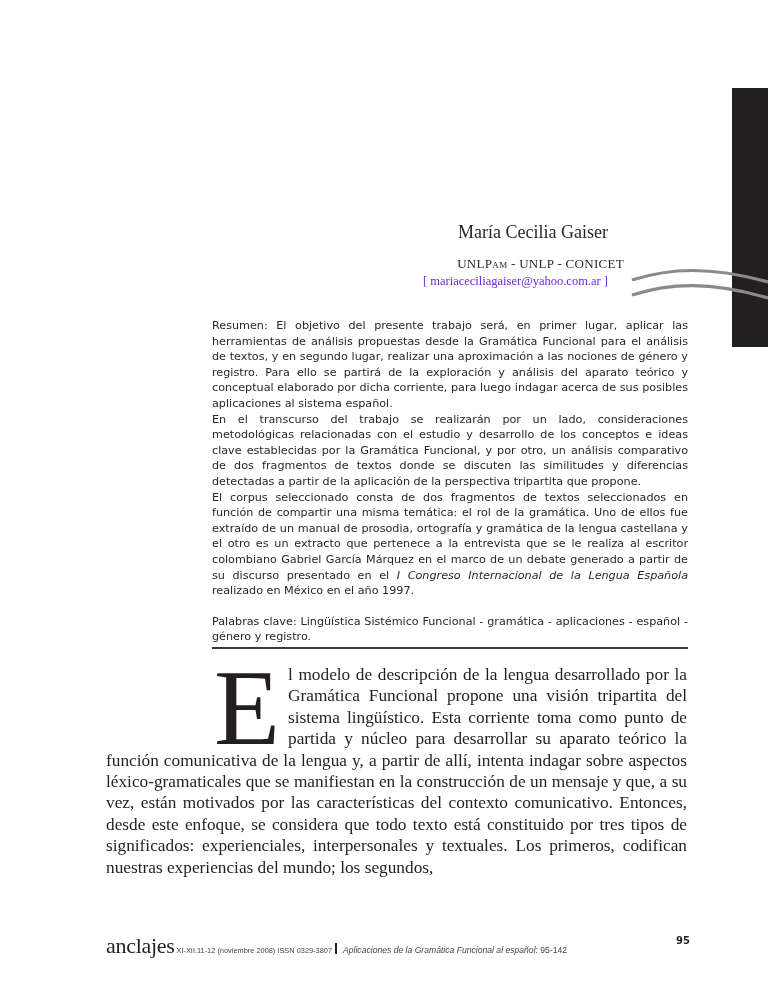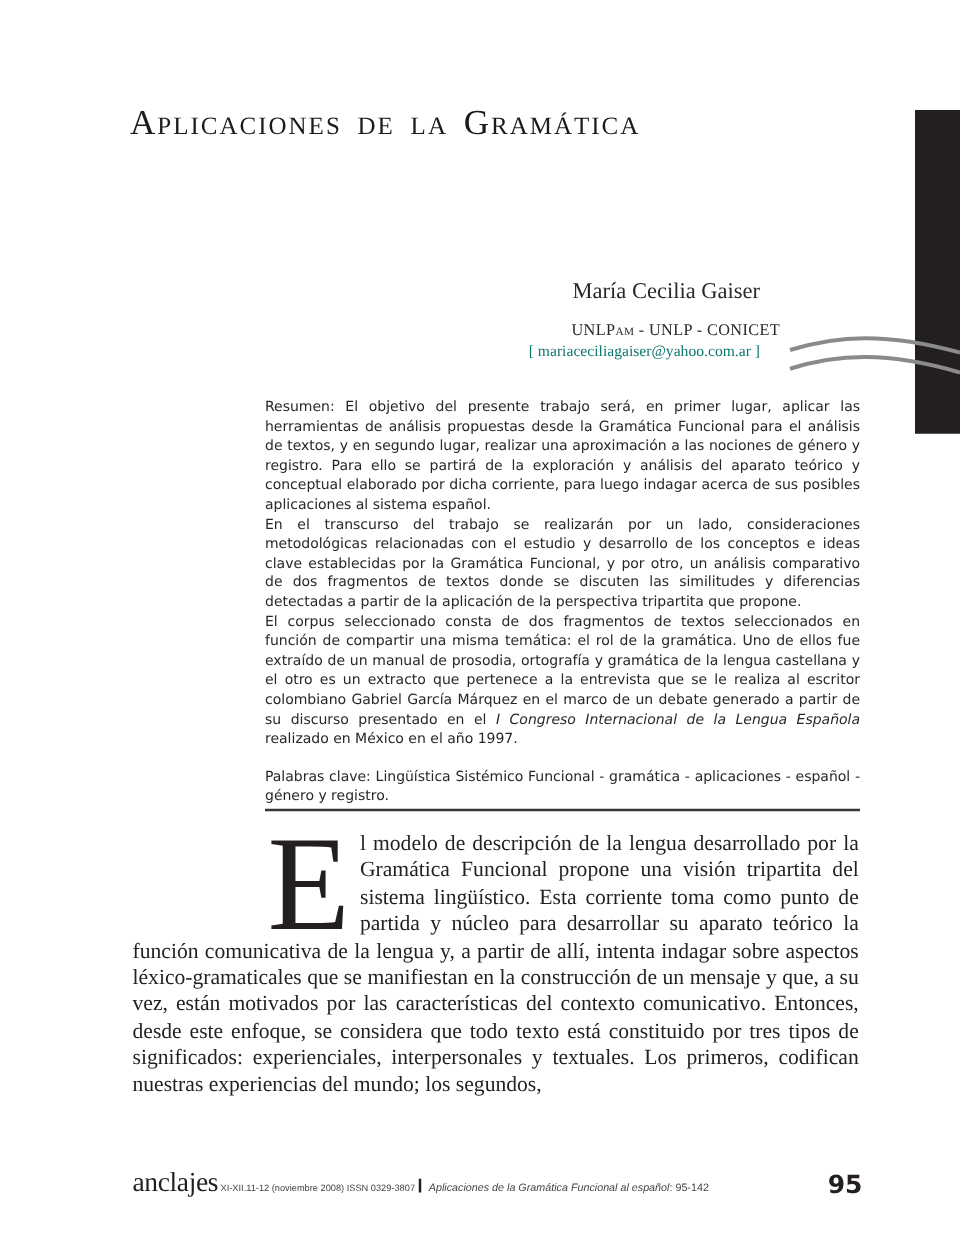--- a/index.html
+++ b/index.html
@@ -33,21 +33,21 @@
   .affil {
     right: 144px; top: 256px;
     font-family: "Liberation Serif", "DejaVu Serif", serif;
     font-size: 13px; color: #2b2728; text-align: right; white-space: nowrap;
     letter-spacing: 0.3px;
   }
   .affil .sc { font-variant: small-caps; }
   .email {
     right: 160px; top: 274px;
     font-family: "Liberation Serif", "DejaVu Serif", serif;
-    font-size: 12.5px; color: #0f766e; text-align: right; white-space: nowrap;
+    font-size: 12.5px; color: #6d28d9; text-align: right; white-space: nowrap;
   }
 
   
   .abstract {
     left: 212px; top: 318px; width: 476px;
     font-family: "DejaVu Sans", sans-serif;
     font-size: 11.2px; line-height: 15.6px; color: #2a2627;
     text-align: justify;
   }
   .abstract p { margin: 0; }
@@ -92,28 +92,27 @@
     font-family: "Liberation Sans", "DejaVu Sans", sans-serif;
     font-size: 8.6px; color: #444; font-style: italic; text-align: right;
   }
   .footer .pages {
     font-family: "Liberation Sans", "DejaVu Sans", sans-serif;
     font-size: 8.6px; color: #444;
   }
   .page-num {
     left: 650px; top: 935px; width: 40px; text-align: right;
     font-family: "DejaVu Sans", sans-serif; font-weight: bold;
-    font-size: 20px; color: #231f20;
+    font-size: 10px; color: #231f20;
   }
 </style>
 </head>
 <body>
 
 <div class="abs title">
-  <div>Aplicaciones de la Gramática</div>
 </div>
 
 <div class="abs side-bar"></div>
 
 <svg class="abs waves" viewBox="0 0 138 50" xmlns="http://www.w3.org/2000/svg">
   <path d="M2 18 C 40 6, 80 4, 138 20" stroke="#8a8a8a" stroke-width="3.2" fill="none"></path>
   <path d="M2 33 C 40 21, 80 19, 138 36" stroke="#8a8a8a" stroke-width="3.2" fill="none"></path>
 </svg>
 
 <div class="abs author">María Cecilia Gaiser</div>

